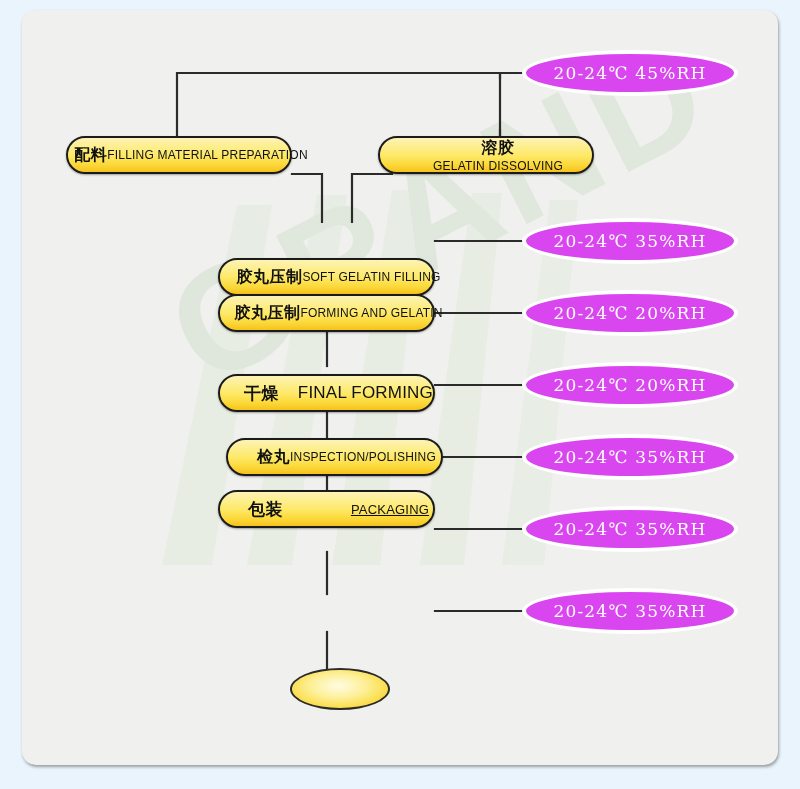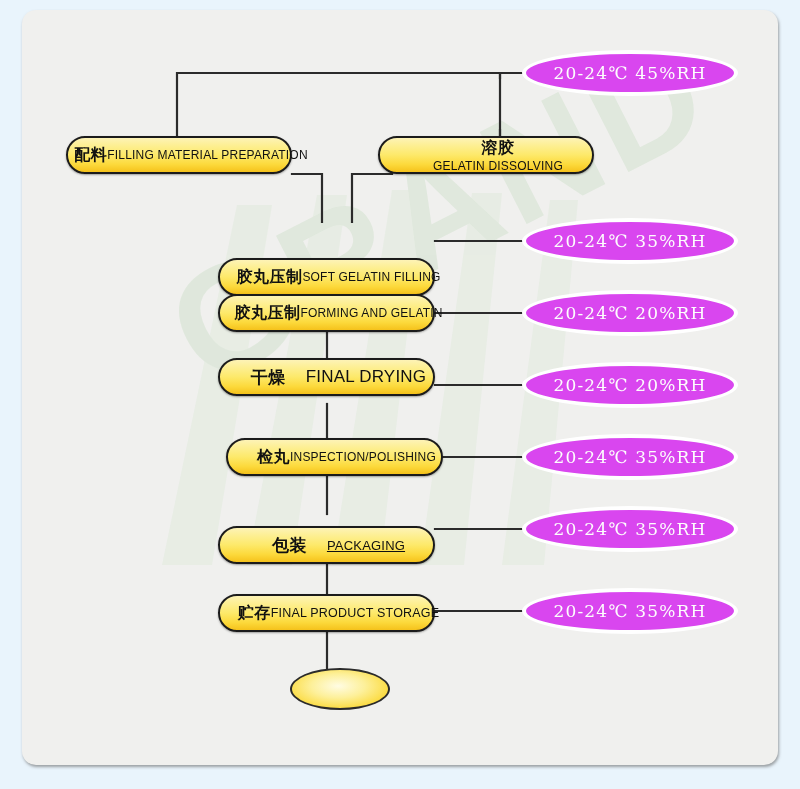--- a/index.html
+++ b/index.html
@@ -145,42 +145,37 @@
     <span class="cn">胶丸压制</span>
     <span class="gap"></span>
     <span class="en">SOFT GELATIN FILLING</span>
   </div>
 
   <div class="node proc" style="left:196px;top:284px;width:217px;">
     <span class="cn">胶丸压制</span>
     <span class="en">FORMING AND GELATIN</span>
   </div>
 
-  <div class="node proc" style="left:196px;top:348px;width:217px;text-align:right;">
+  <div class="node proc" style="left:196px;top:364px;width:217px;text-align:right;">
     <span class="cn" style="font-size:17px;">干燥</span>
     <span class="gapwide"></span>
-    <span class="en" style="font-size:17px;">FINAL DRYING</span>
+    <span class="en" style="font-size:17px;">FINAL FORMING</span>
   </div>
 
   <div class="node proc" style="left:204px;top:428px;width:217px;">
     <span class="cn">检丸</span>
     <span class="en">INSPECTION/POLISHING</span>
   </div>
 
-  <div class="node proc" style="left:196px;top:516px;width:217px;">
+  <div class="node proc" style="left:196px;top:480px;width:217px;gap:24px;">
     <span class="cn" style="font-size:17px;">包装</span>
     <span class="gapwide"></span>
     <span class="en" style="font-size:13px;text-decoration:underline;">PACKAGING</span>
   </div>
 
-  <div class="node proc" style="left:196px;top:584px;width:217px;">
-    <span class="cn">贮存</span>
-    <span class="gap"></span>
-    <span class="en" style="font-size:12.5px;">FINAL PRODUCT STORAGE</span>
-  </div>
 
   <div class="node cond" style="left:500px;top:40px;width:216px;">20-24℃ 45%RH</div>
 
   <div class="node cond" style="left:500px;top:208px;width:216px;">20-24℃ 35%RH</div>
 
   <div class="node cond" style="left:500px;top:280px;width:216px;">20-24℃ 20%RH</div>
 
   <div class="node cond" style="left:500px;top:352px;width:216px;">20-24℃ 20%RH</div>
 
   <div class="node cond" style="left:500px;top:424px;width:216px;">20-24℃ 35%RH</div>

